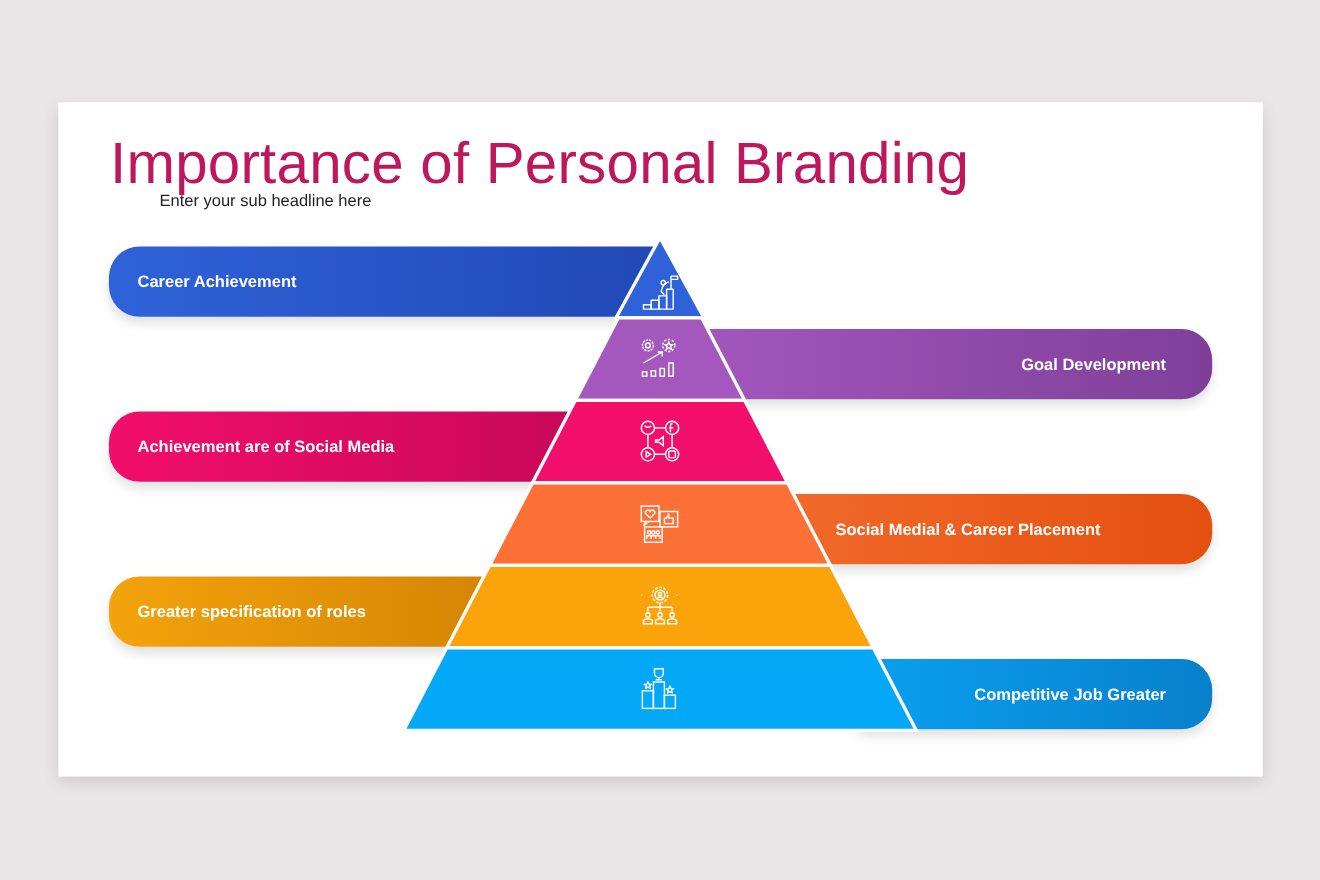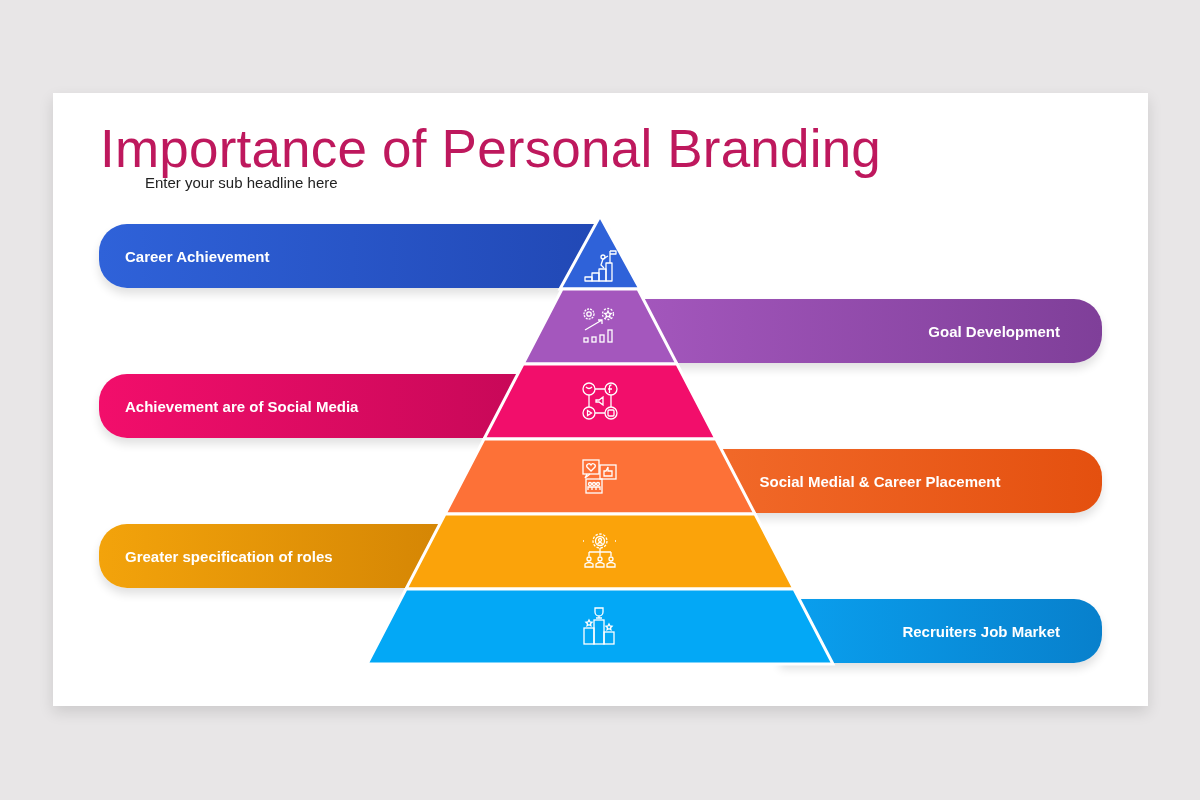--- a/index.html
+++ b/index.html
@@ -58,21 +58,21 @@
 
 <div class="bar right" style="left:700px; top:449px; width:402px; background:linear-gradient(90deg,#f26a2a,#e4500f);justify-content:center;">
   <span>Social Medial &amp; Career Placement</span>
 </div>
 
 <div class="bar left" style="left:99px; top:524px; width:355px; background:linear-gradient(90deg,#f3a30b,#d48504);">
   <span>Greater  specification of roles</span>
 </div>
 
 <div class="bar right" style="left:780px; top:599px; width:322px; background:linear-gradient(90deg,#0aa0ef,#0880cc);">
-  <span>Recruiters Job Market</span>
+  <span>Competitive Job Greater</span>
 </div>
 
 <svg class="pyramid" viewBox="0 0 1200 800">
   <g stroke="#ffffff" stroke-width="3" stroke-linejoin="miter">
     <polygon points="600,216 640,289 560,289" fill="#2f62d9"></polygon>
     <polygon points="562,289 638,289 677,364 523,364" fill="#a457bd"></polygon>
     <polygon points="523,364 677,364 716,439 484,439" fill="#f20e6b"></polygon>
     <polygon points="484,439 716,439 755,514 445,514" fill="#fd7137"></polygon>
     <polygon points="445,514 755,514 794,589 406,589" fill="#fba30a"></polygon>
     <polygon points="406,589 794,589 833,664 367,664" fill="#03a8f6"></polygon>

